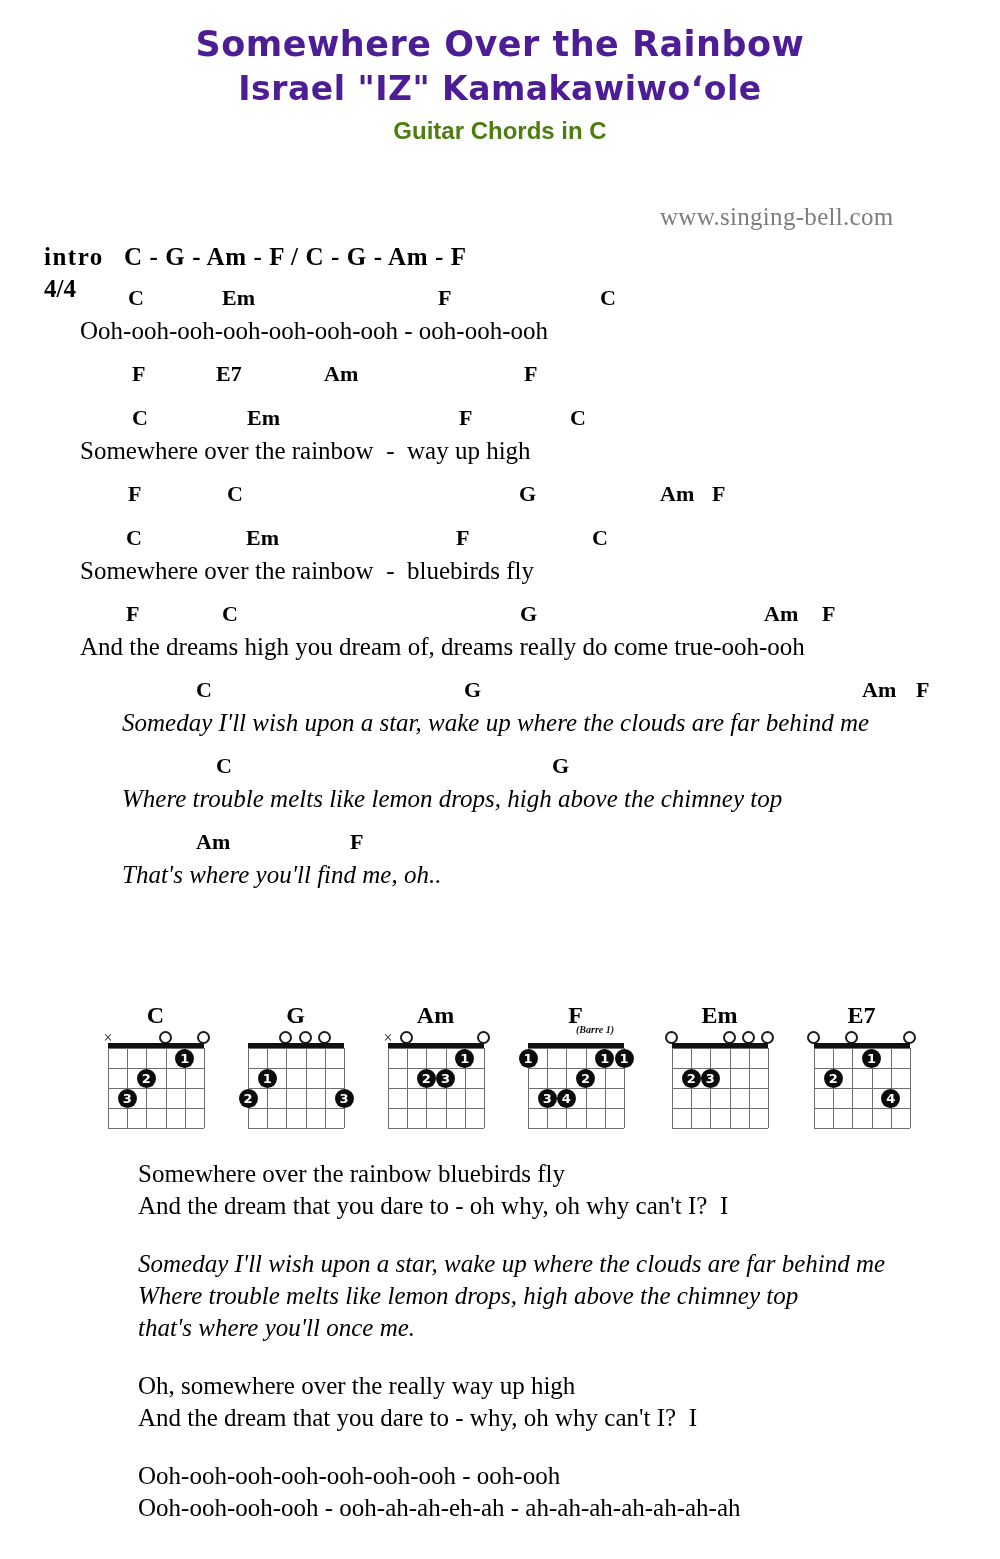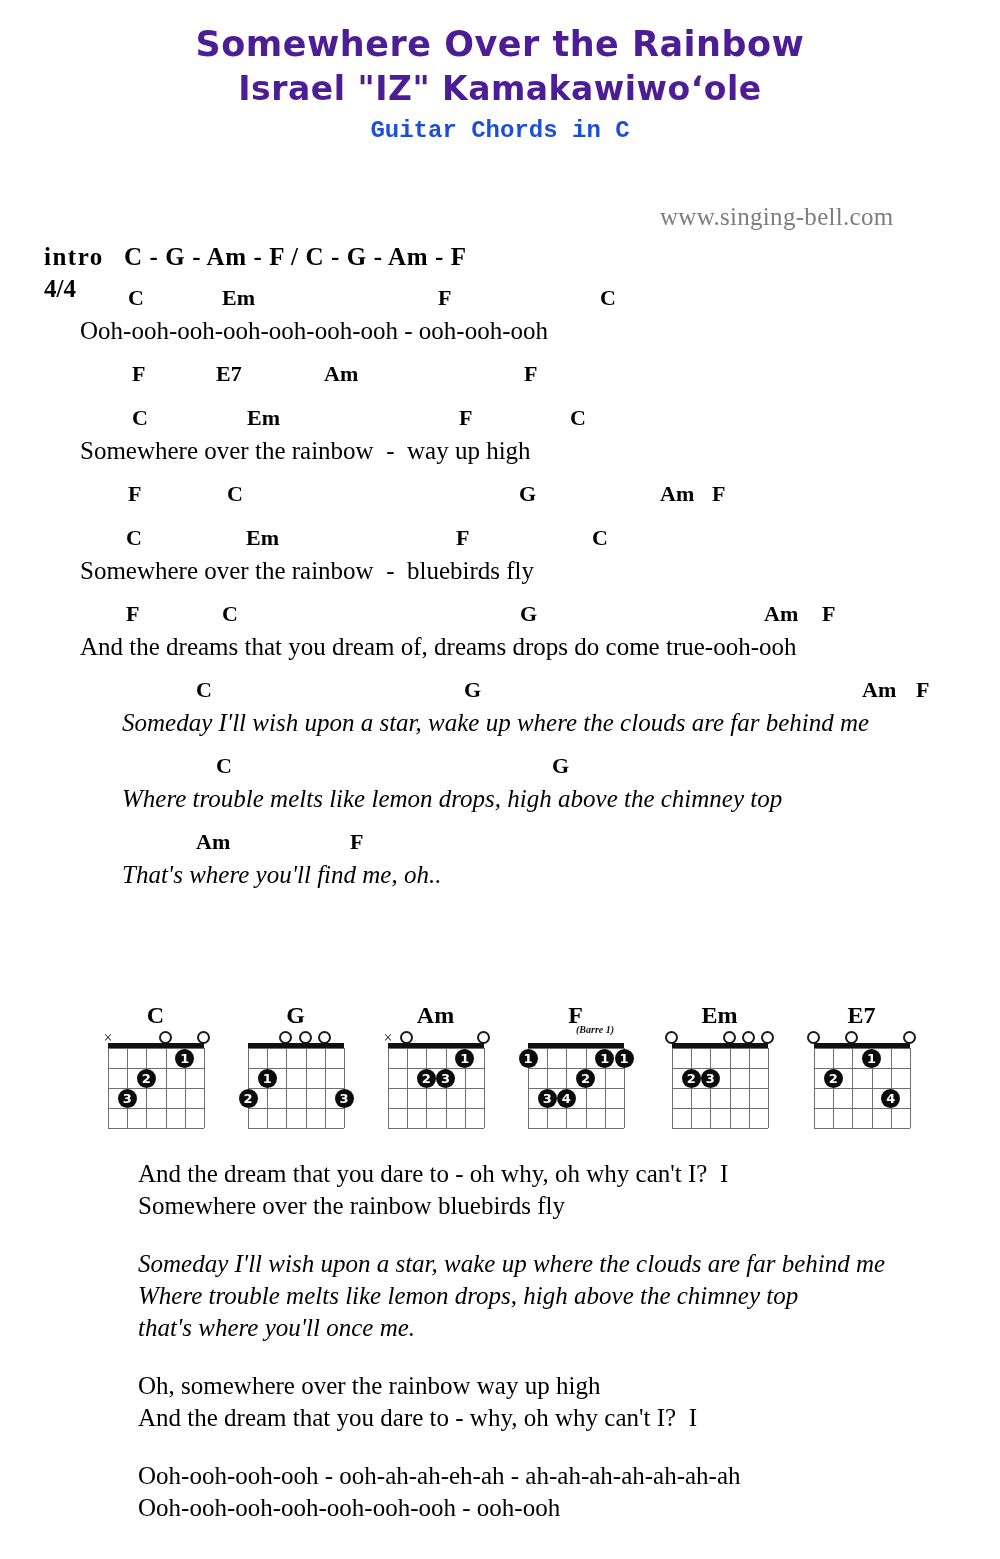--- a/index.html
+++ b/index.html
@@ -30,25 +30,25 @@
   }
   .title-main {
     font-size: 35px;
     line-height: 44px;
   }
   .title-artist {
     font-size: 33px;
     line-height: 46px;
   }
   .title-sub {
-    font-family: Liberation Mono, monospace;
+    font-family: Liberation Sans, sans-serif;
     font-weight: bold;
     font-size: 24px;
     line-height: 38px;
-    color: #1d4ed8;
+    color: #4d7c0f;
   }
 
   .site-url {
     position: absolute;
     left: 660px;
     top: 203px;
     font-family: "Liberation Serif", "DejaVu Serif", serif;
     font-size: 25px;
     color: #7d7d7d;
     letter-spacing: 0.3px;
@@ -281,21 +281,21 @@
     </div>
     <div class="verse">
       <div class="chord-line"><span class="chord" style="left: 128px;">F</span><span class="chord" style="left: 227px;">C</span><span class="chord" style="left: 519px;">G</span><span class="chord" style="left: 660px;">Am</span><span class="chord" style="left: 712px;">F</span></div>
     </div>
     <div class="verse">
       <div class="chord-line"><span class="chord" style="left: 126px;">C</span><span class="chord" style="left: 246px;">Em</span><span class="chord" style="left: 456px;">F</span><span class="chord" style="left: 592px;">C</span></div>
       <div class="lyric-line">Somewhere over the rainbow  -  bluebirds fly</div>
     </div>
     <div class="verse">
       <div class="chord-line"><span class="chord" style="left: 126px;">F</span><span class="chord" style="left: 222px;">C</span><span class="chord" style="left: 520px;">G</span><span class="chord" style="left: 764px;">Am</span><span class="chord" style="left: 822px;">F</span></div>
-      <div class="lyric-line">And the dreams that you dream of, dreams drops do come true-ooh-ooh</div>
+      <div class="lyric-line">And the dreams high you dream of, dreams really do come true-ooh-ooh</div>
     </div>
     <div class="verse">
       <div class="chord-line"><span class="chord" style="left: 196px;">C</span><span class="chord" style="left: 464px;">G</span><span class="chord" style="left: 862px;">Am</span><span class="chord" style="left: 916px;">F</span></div>
       <div class="lyric-line italic">Someday I'll wish upon a star, wake up where the clouds are far behind me</div>
     </div>
     <div class="verse">
       <div class="chord-line"><span class="chord" style="left: 216px;">C</span><span class="chord" style="left: 552px;">G</span></div>
       <div class="lyric-line italic">Where trouble melts like lemon drops, high above the chimney top</div>
     </div>
     <div class="verse">
@@ -452,29 +452,29 @@
         <div class="dg-string" style="left: 96px;"></div>
         <div class="dg-dot" style="left: 57.6px; top: 10px;">1</div>
         <div class="dg-dot" style="left: 19.2px; top: 30px;">2</div>
         <div class="dg-dot" style="left: 76.8px; top: 50px;">4</div>
       </div>
     </div>
   </div>
 
 <div class="bottom-lyrics" id="bottom-lyrics">
     <div class="lyric-block">
+      <p>Somewhere over the rainbow bluebirds fly</p>
       <p>And the dream that you dare to - oh why, oh why can't I?  I</p>
-      <p>Somewhere over the rainbow bluebirds fly</p>
     </div>
     <div class="lyric-block italic">
       <p>Someday I'll wish upon a star, wake up where the clouds are far behind me</p>
       <p>Where trouble melts like lemon drops, high above the chimney top</p>
       <p>that's where you'll once me.</p>
     </div>
     <div class="lyric-block">
-      <p>Oh, somewhere over the rainbow way up high</p>
+      <p>Oh, somewhere over the really way up high</p>
       <p>And the dream that you dare to - why, oh why can't I?  I</p>
     </div>
     <div class="lyric-block">
+      <p>Ooh-ooh-ooh-ooh-ooh-ooh-ooh - ooh-ooh</p>
       <p>Ooh-ooh-ooh-ooh - ooh-ah-ah-eh-ah - ah-ah-ah-ah-ah-ah-ah</p>
-      <p>Ooh-ooh-ooh-ooh-ooh-ooh-ooh - ooh-ooh</p>
     </div>
   </div>
 
 </body></html>

